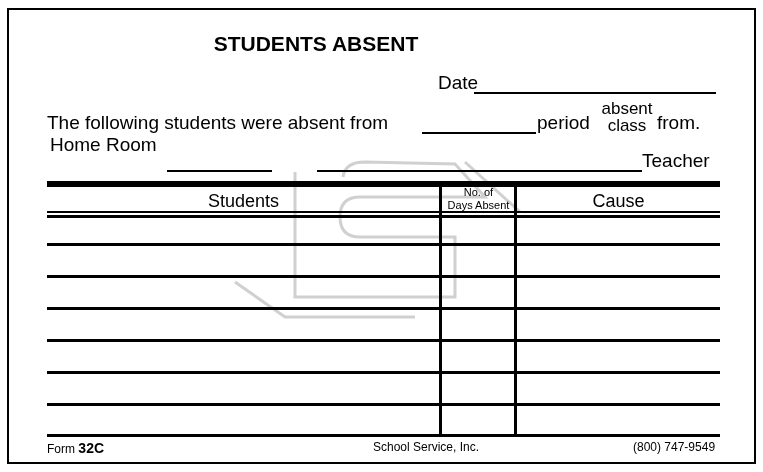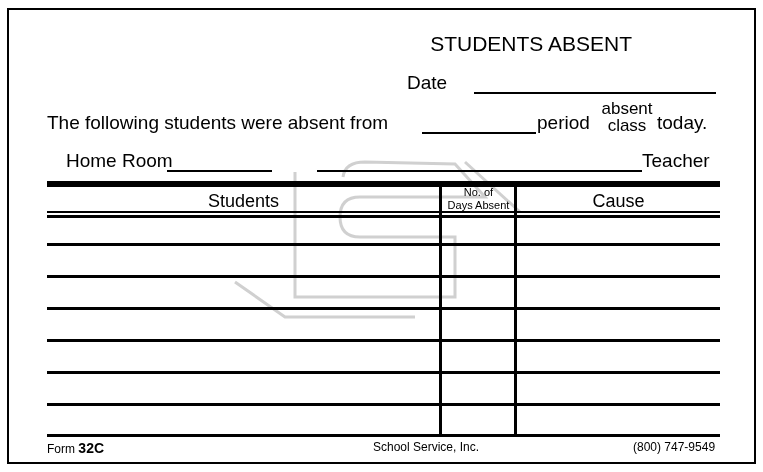--- a/index.html
+++ b/index.html
@@ -1,21 +1,21 @@
 <!DOCTYPE html>
 <html><head>
 <meta charset="utf-8">
 <style>
   html, body { margin:0; padding:0; background:#fff; }
   body { width:763px; height:472px; position:relative; overflow:hidden;
          font-family:"Liberation Sans", sans-serif; color:#000; }
   .frame { position:absolute; left:7px; top:8px; width:749px; height:456px;
            border:2px solid #000; box-sizing:border-box; }
   .abs { position:absolute; white-space:nowrap; }
-  .title { left:0; width:632px; top:32px; text-align:right; font-size:21px; font-weight:normal; }
+  .title { left:0; width:632px; top:32px; text-align:center; font-size:21px; font-weight:bold; }
   .txt19 { font-size:19px; }
   .uline { position:absolute; height:2px; background:#000; }
   .stack { position:absolute; font-size:17px; line-height:17px; text-align:center; }
   .hline { position:absolute; left:47px; width:673px; background:#000; }
   .vline { position:absolute; width:3px; background:#000; }
   .hdr { position:absolute; font-size:18px; text-align:center; }
   .foot { position:absolute; font-size:12px; top:440px; }
   .wm { position:absolute; left:225px; top:152px; width:300px; height:170px; pointer-events:none; }
 </style>
 </head>
@@ -26,33 +26,33 @@
 <svg class="wm" viewBox="0 0 300 170">
   <g fill="none" stroke="#d0d0d0" stroke-width="3">
     <path d="M70 20 L70 145 L230 145 L230 85 L135 85 Q115 85 115 65 Q115 45 135 45 L260 45 L230 12 L140 10 Q120 10 118 25"></path>
     <path d="M10 130 L60 165 L190 165"></path>
     <path d="M240 10 L295 60"></path>
   </g>
 </svg>
 
 <div class="abs title">STUDENTS ABSENT</div>
 
-<div class="abs txt19" style="left:407px; top:72px;">Date</div>
+<div class="abs txt19" style="left:438px; top:72px;">Date</div>
 <div class="uline" style="left:474px; top:92px; width:242px;"></div>
 
 <div class="abs txt19" style="left:47px; top:112px;text-align:right;">The following students were absent from</div>
 <div class="uline" style="left:422px; top:132px; width:114px;"></div>
 <div class="abs txt19" style="left:537px; top:112px;">period</div>
 <div class="stack" style="left:601px; top:100px; width:52px;">
   <div>absent</div>
   <div>class</div>
 </div>
-<div class="abs txt19" style="left:657px; top:112px;">today.</div>
+<div class="abs txt19" style="left:657px; top:112px;">from.</div>
 
-<div class="abs txt19" style="left:50px; top:150px;margin-left:16px;">Home Room</div>
+<div class="abs txt19" style="left:50px; top:134px;">Home Room</div>
 <div class="uline" style="left:167px; top:170px; width:105px;"></div>
 <div class="uline" style="left:317px; top:170px; width:325px;"></div>
 <div class="abs txt19" style="left:642px; top:150px;">Teacher</div>
 
 <div class="hline" style="top:181px; height:6px;"></div>
 <div class="hdr" style="left:47px; width:393px; top:191px;">Students</div>
 <div class="hdr" style="left:442px; width:73px; top:186px; font-size:11px; line-height:13px;">
   <div>No. of</div>
   <div>Days Absent</div>
 </div>

